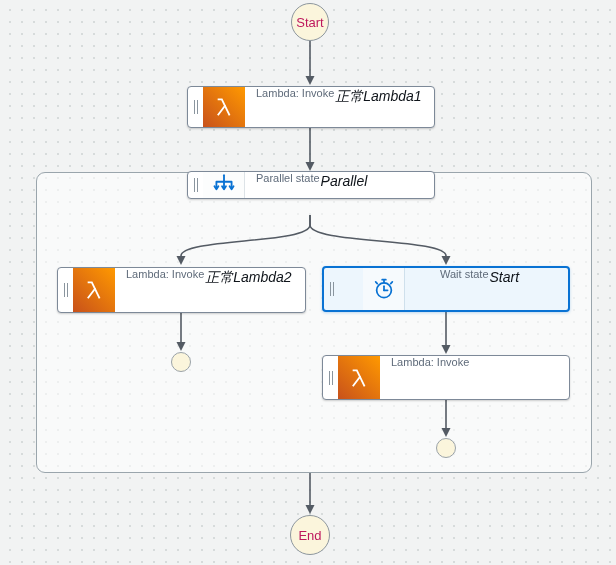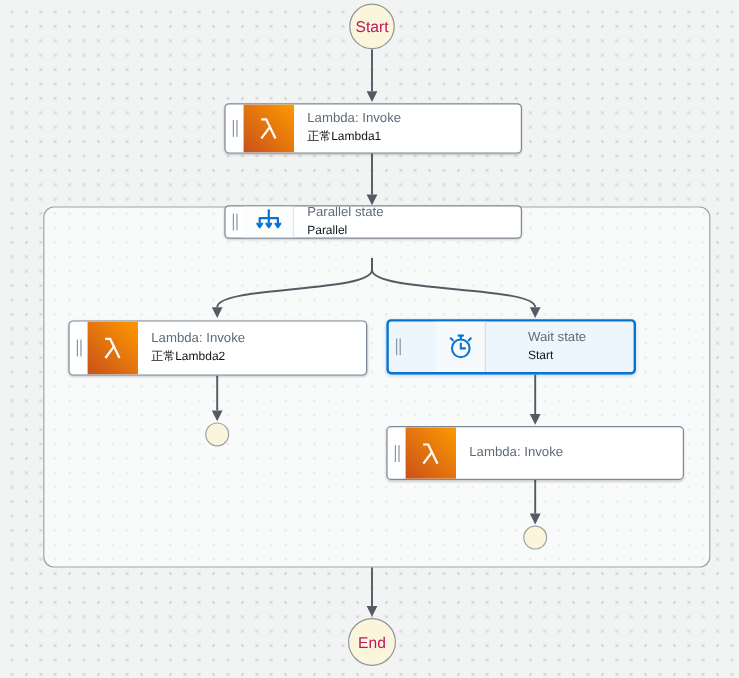--- a/index.html
+++ b/index.html
@@ -86,25 +86,25 @@
   }
   .icon-box.plain{
     background:#FCFDFD;
     border-right:1px solid #DDE3E7;
   }
   .state-node.selected .icon-box.plain{
     background:#F6FAFD;
     border-right:1px solid #CFE0EC;
   }
   .texts{
-    display:flex;flex-direction:column;justify-content:center;
+    display:flex;flex-direction:row;justify-content:center;
     padding-left:11px;gap:1px;min-width:0;
   }
   .texts .type{font-size:11px;color:var(--type-label-text);line-height:1.25;}
-  .texts .name{font-size:10px;color:var(--name-text);line-height:1.3;}
+  .texts .name{font-size:14px;color:var(--name-text);line-height:1.3;font-style:italic;}
   .icon-svg{display:block;}
 </style>
 </head>
 <body>
 
 <div class="canvas">
 
   <div class="parallel-container"></div>
 
   <svg class="edges" width="616" height="565" viewBox="0 0 616 565">
@@ -184,21 +184,21 @@
         <path d="M7 5 H10 L16.8 19" stroke="#fff" stroke-width="1.7" fill="none" stroke-linecap="square"></path>
         <path d="M12.8 11 L6.8 19" stroke="#fff" stroke-width="1.7" fill="none" stroke-linecap="square"></path>
       </svg>
     </span>
     <span class="texts">
       <span class="type">Lambda: Invoke</span>
       <span class="name">正常Lambda2</span>
     </span>
   </div>
 
-  <div class="state-node selected" style="left:322px;top:266px;width:208px;height:46px;gap:24px;">
+  <div class="state-node selected" style="left:322px;top:266px;width:248px;height:46px;gap:24px;">
     <span class="handle">
         <i></i>
         <i></i>
       </span>
     <span class="icon-box plain">
       <svg class="icon-svg" width="26" height="26" viewBox="0 0 24 24" stroke="var(--icon-blue)" stroke-width="1.6" fill="none" stroke-linecap="round">
         <circle cx="12" cy="13.2" r="6.8"></circle>
         <path d="M12 13.2 V9.4"></path>
         <path d="M12 13.2 H15.3"></path>
         <path d="M10.3 3.4 H13.7"></path>

